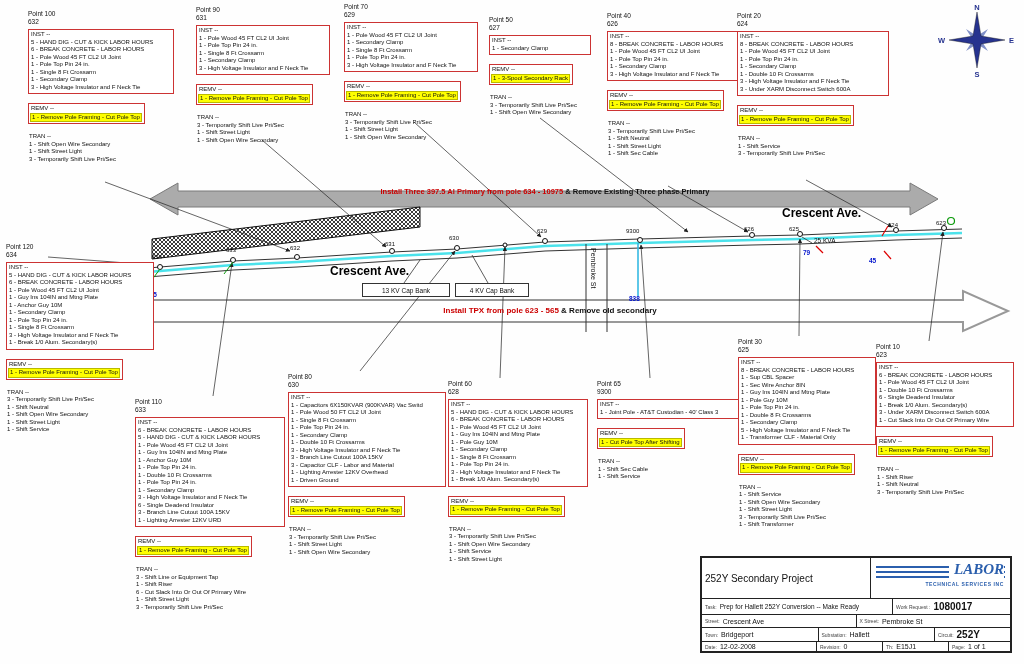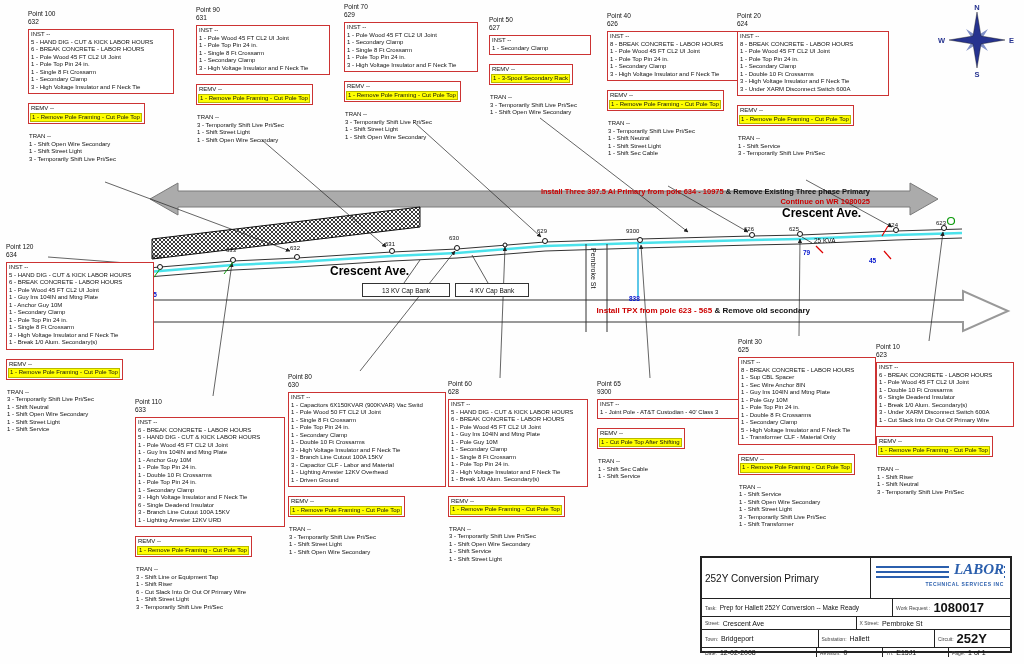--- a/index.html
+++ b/index.html
@@ -17,37 +17,37 @@
   .tran{margin-top:9px;padding-left:1px;}
 
   
   .pole-num{position:absolute;z-index:2;font-size:6px;color:#111;}
   .blue-num{position:absolute;z-index:2;font-size:6.5px;font-weight:bold;color:#0013cc;}
   .street-label{position:absolute;z-index:2;font-weight:bold;font-size:12px;color:#000;}
   .pembroke{position:absolute;z-index:2;font-size:7px;color:#111;writing-mode:vertical-rl;}
   .kva{position:absolute;z-index:2;font-size:6.5px;color:#111;}
   .capbank{position:absolute;z-index:2;border:1px solid #333;background:#fff;font-size:6.5px;
            display:flex;align-items:center;justify-content:center;color:#111;}
-  .banner{position:absolute;z-index:2;text-align:right;font-weight:bold;font-size:7.5px;line-height:10px;}
+  .banner{position:absolute;z-index:2;text-align:center;font-weight:bold;font-size:7.5px;line-height:10px;}
   .banner .red{color:#cc0000;}
   .banner .blk{color:#111;}
 
   
   .titleblock{position:absolute;left:700px;top:556px;width:312px;height:97px;border:2px solid #222;
               background:#fff;z-index:4;display:flex;flex-direction:column;}
   .tb-row{display:flex;border-top:1px solid #222;flex:0 0 auto;}
   .tb-row.r1{border-top:none;flex:0 0 40px;}
   .tb-row.r2{flex:0 0 16px;}
   .tb-row.r3,.tb-row.r4{flex:0 0 13px;}
   .tb-row.r5{flex:1;}
   .tb-cell{border-left:1px solid #222;padding:1px 3px;overflow:hidden;display:flex;align-items:center;}
   .tb-cell:first-child{border-left:none;}
   .tb-label{font-size:5px;color:#444;margin-right:3px;white-space:nowrap;}
   .tb-value{font-size:7px;color:#111;white-space:nowrap;}
-  .tb-bold{font-weight:bold;font-size:13px;}
+  .tb-bold{font-weight:bold;font-size:10px;}
   .tb-project{flex:0 0 168px;font-size:10px;color:#111;}
   .tb-logo{flex:1;position:relative;}
   .logo-lines{position:absolute;left:5px;right:5px;top:8px;height:13px;
               background:repeating-linear-gradient(to bottom,#2b5fad 0 2px,transparent 2px 5px);}
   .logo-text{position:absolute;right:6px;top:3px;font-family:"Liberation Serif",serif;font-style:italic;
              font-weight:bold;font-size:15px;color:#2b5fad;background:#fff;padding-left:5px;line-height:17px;}
   .logo-sub{position:absolute;right:6px;top:23px;font-size:5px;letter-spacing:0.6px;color:#2b5fad;font-weight:bold;}
 </style>
 </head>
 <body>
@@ -131,21 +131,20 @@
       <polygon points="977,12 981,36 1005,40 981,44 977,68 973,44 949,40 973,36" fill="#26338f" stroke="#111" stroke-width="0.4"></polygon>
       <text x="977" y="10" text-anchor="middle" font-size="7.5" font-weight="bold" fill="#26338f">N</text>
       <text x="1009" y="43" text-anchor="start" font-size="7.5" font-weight="bold" fill="#26338f">E</text>
       <text x="977" y="77" text-anchor="middle" font-size="7.5" font-weight="bold" fill="#26338f">S</text>
       <text x="945" y="43" text-anchor="end" font-size="7.5" font-weight="bold" fill="#26338f">W</text>
     </g>
   </svg>
 
   <div class="banner" style="left:220px;top:187px;width:650px;">
     <div><span class="red">Install Three 397.5 Al Primary from pole 634 - 10975</span><span class="blk"> &amp; Remove Existing Three phase  Primary</span></div>
-    <div><span class="red">Continue on WR 1080025</span></div>
   </div>
   <div class="banner" style="left:290px;top:306px;width:520px;font-size:8px;">
     <span class="red">Install TPX from pole 623 - 565</span><span class="blk"> &amp; Remove old secondary</span>
   </div>
 
   <div class="street-label" style="left:782px;top:206px;">Crescent Ave.</div>
   <div class="street-label" style="left:330px;top:264px;">Crescent Ave.</div>
   <div class="pembroke" style="left:590px;top:248px;height:62px;">Pembroke St</div>
   <div class="capbank" style="left:362px;top:283px;width:88px;height:14px;">13 KV Cap Bank</div>
   <div class="capbank" style="left:455px;top:283px;width:74px;height:14px;">4 KV Cap Bank</div>
@@ -572,21 +571,21 @@
       <div class="tran-list">
           <div>1 - Shift Riser</div>
           <div>1 - Shift Neutral</div>
           <div>3 - Temporarily Shift Live Pri/Sec</div>
         </div>
     </div>
   </div>
 
   <div class="titleblock">
     <div class="tb-row r1">
-      <div class="tb-cell tb-project">252Y Conversion Primary</div>
+      <div class="tb-cell tb-project">252Y Secondary Project</div>
       <div class="tb-cell tb-logo">
         <div class="logo-lines"></div>
         <div class="logo-text">LABOR</div>
         <div class="logo-sub">TECHNICAL SERVICES INC</div>
       </div>
     </div>
     <div class="tb-row r2">
       <div class="tb-cell" style="flex:1;">
         <span class="tb-label">Task:</span>
         <span class="tb-value" style="font-size:6.5px;">Prep for Hallett 252Y Conversion -- Make Ready</span>

